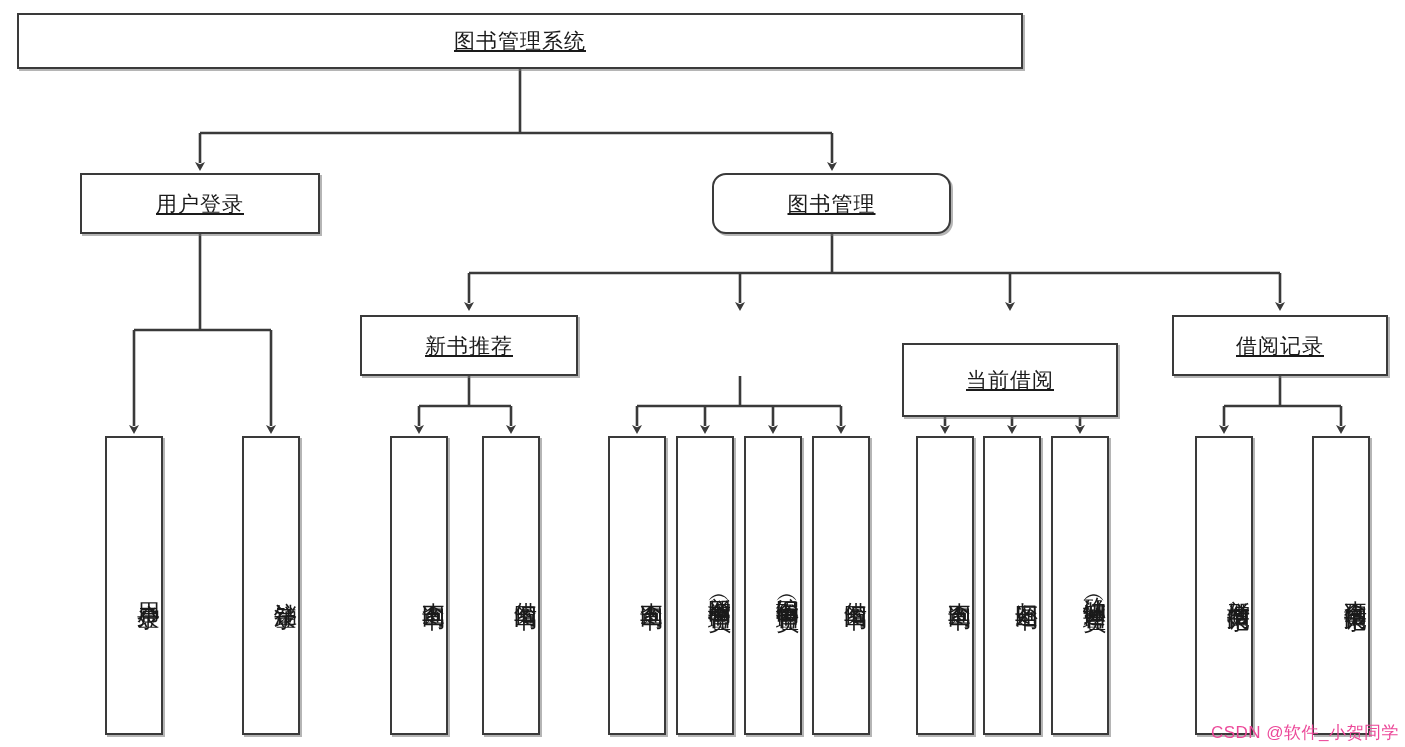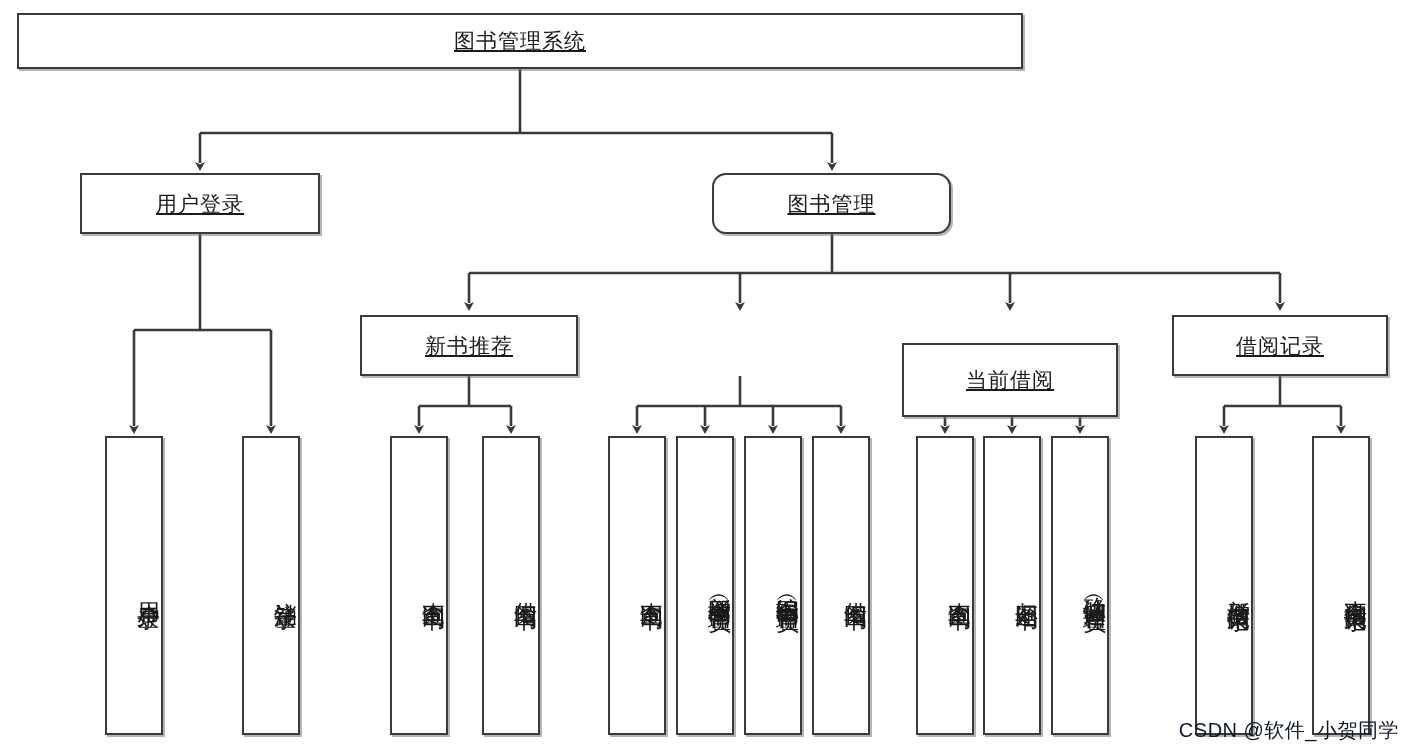--- a/index.html
+++ b/index.html
@@ -54,22 +54,22 @@
   .node.vert .vtext {
     writing-mode: vertical-rl;
     text-orientation: upright;
     display: block;
     text-align: center;
   }
   #watermark {
     position: absolute;
     right: 6px;
     bottom: 3px;
-    font-size: 20px;
-    color: #0f172a;
+    font-size: 17px;
+    color: #ec4899;
     letter-spacing: 0.5px;
     z-index: 5;
     white-space: nowrap;
   }
 </style>
 </head>
 <body>
 
 <div id="canvas">
 

